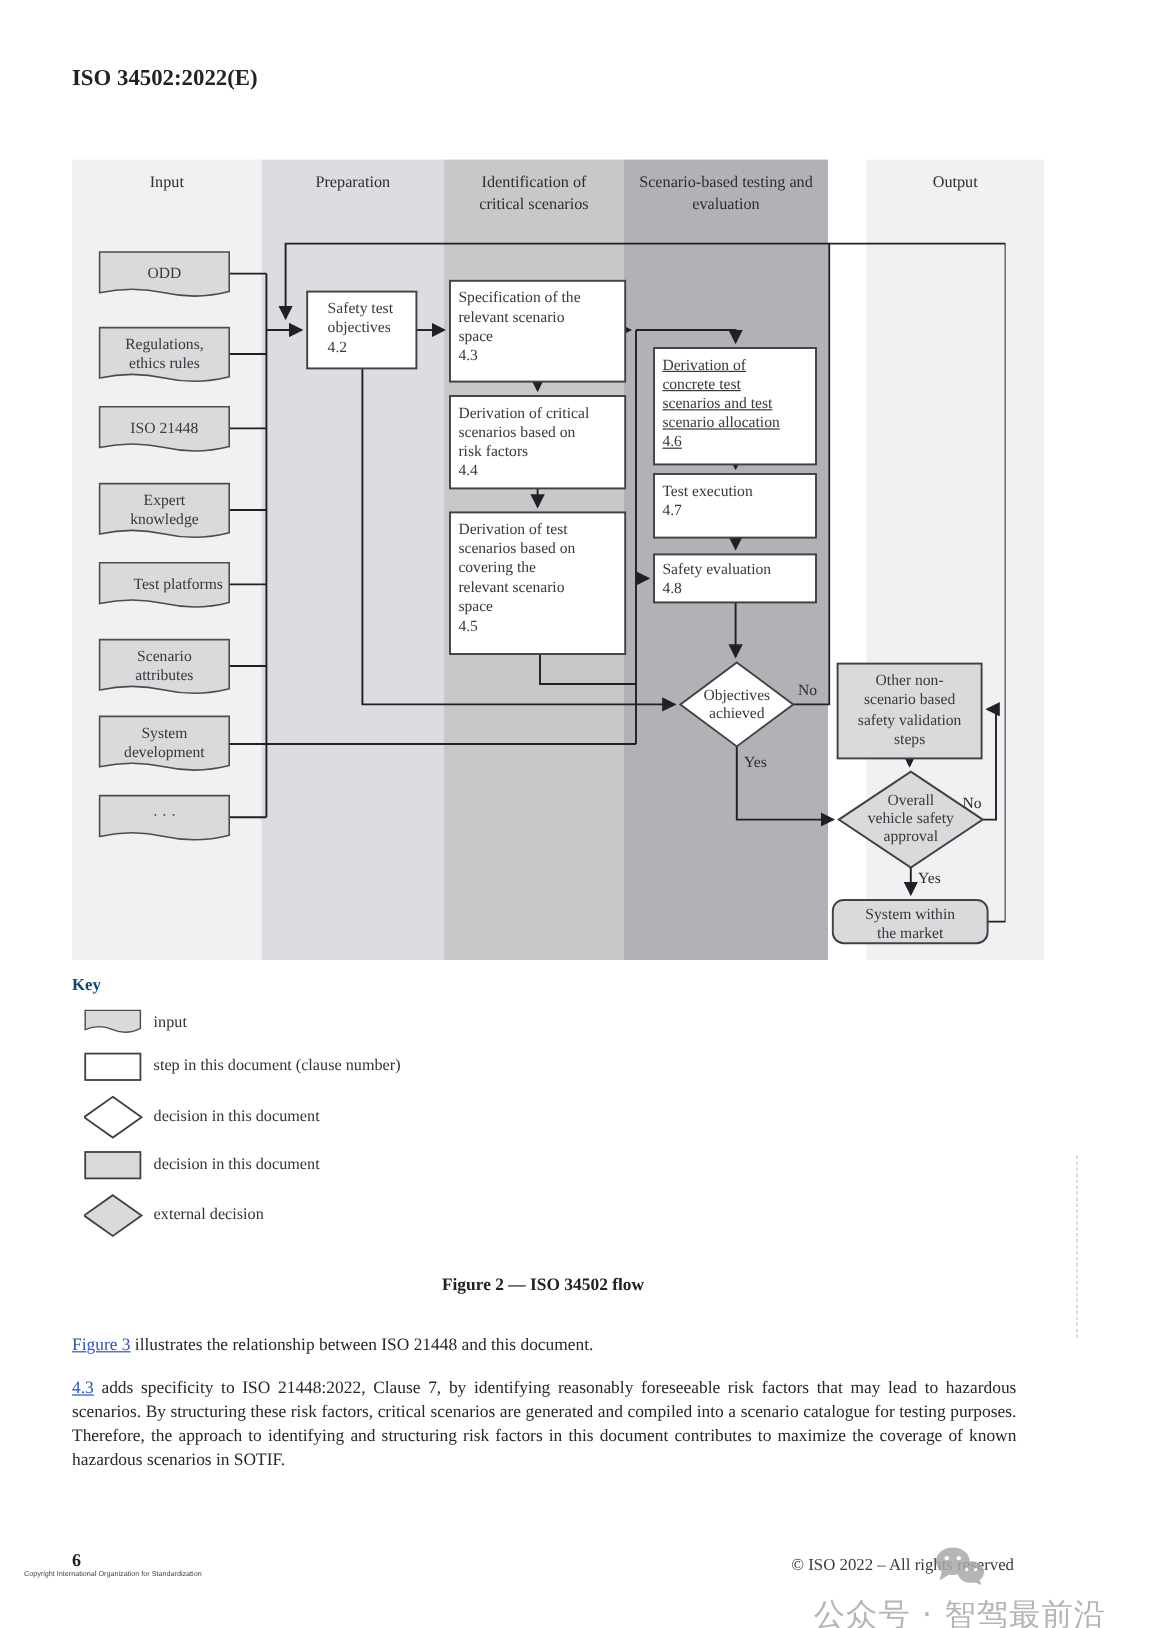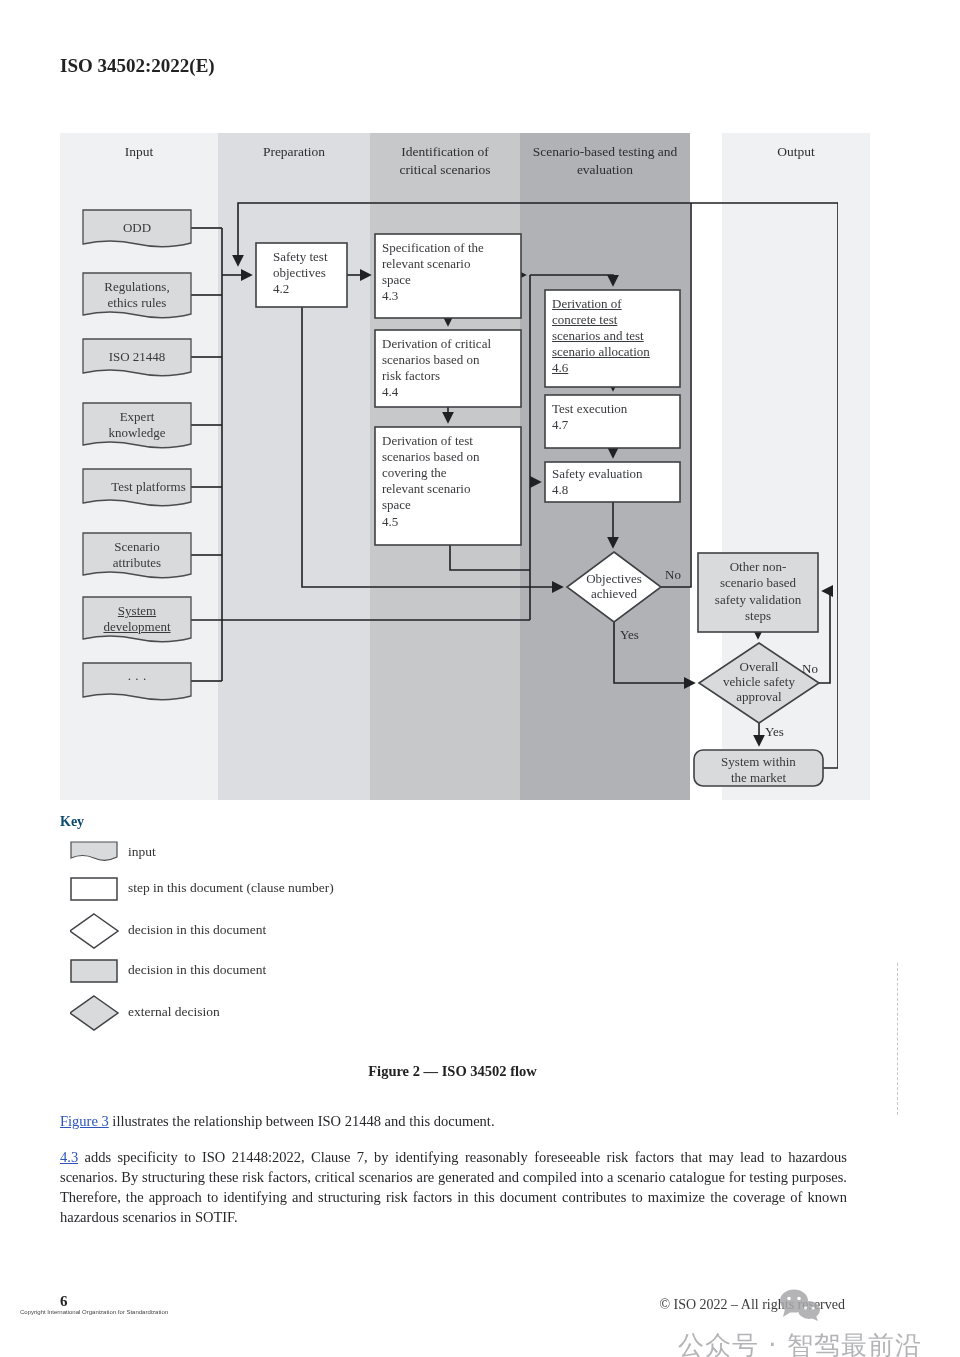--- a/index.html
+++ b/index.html
@@ -136,21 +136,21 @@
 
     <div class="lbl ctr" style="left:23px;top:87px;width:108px;">ODD</div>
     <div class="lbl ctr" style="left:23px;top:146px;width:108px;">Regulations,
 ethics rules</div>
     <div class="lbl ctr" style="left:23px;top:216px;width:108px;">ISO 21448</div>
     <div class="lbl ctr" style="left:23px;top:276px;width:108px;">Expert
 knowledge</div>
     <div class="lbl ctr" style="left:23px;top:346px;width:131px;">Test platforms</div>
     <div class="lbl ctr" style="left:23px;top:406px;width:108px;">Scenario
 attributes</div>
-    <div class="lbl ctr" style="left:23px;top:470px;width:108px;text-decoration:underline;">System
+    <div class="lbl ctr" style="left:23px;top:470px;width:108px;">System
 development</div>
     <div class="lbl ctr" style="left:23px;top:538px;width:108px;">·  ·  ·</div>
 
     <div class="lbl" style="left:203px;top:116px;width:82px;margin-left:10px;">Safety test
 objectives
 4.2</div>
     <div class="lbl" style="left:322px;top:107px;width:136px;">Specification of the
 relevant scenario
 space
 4.3</div>

